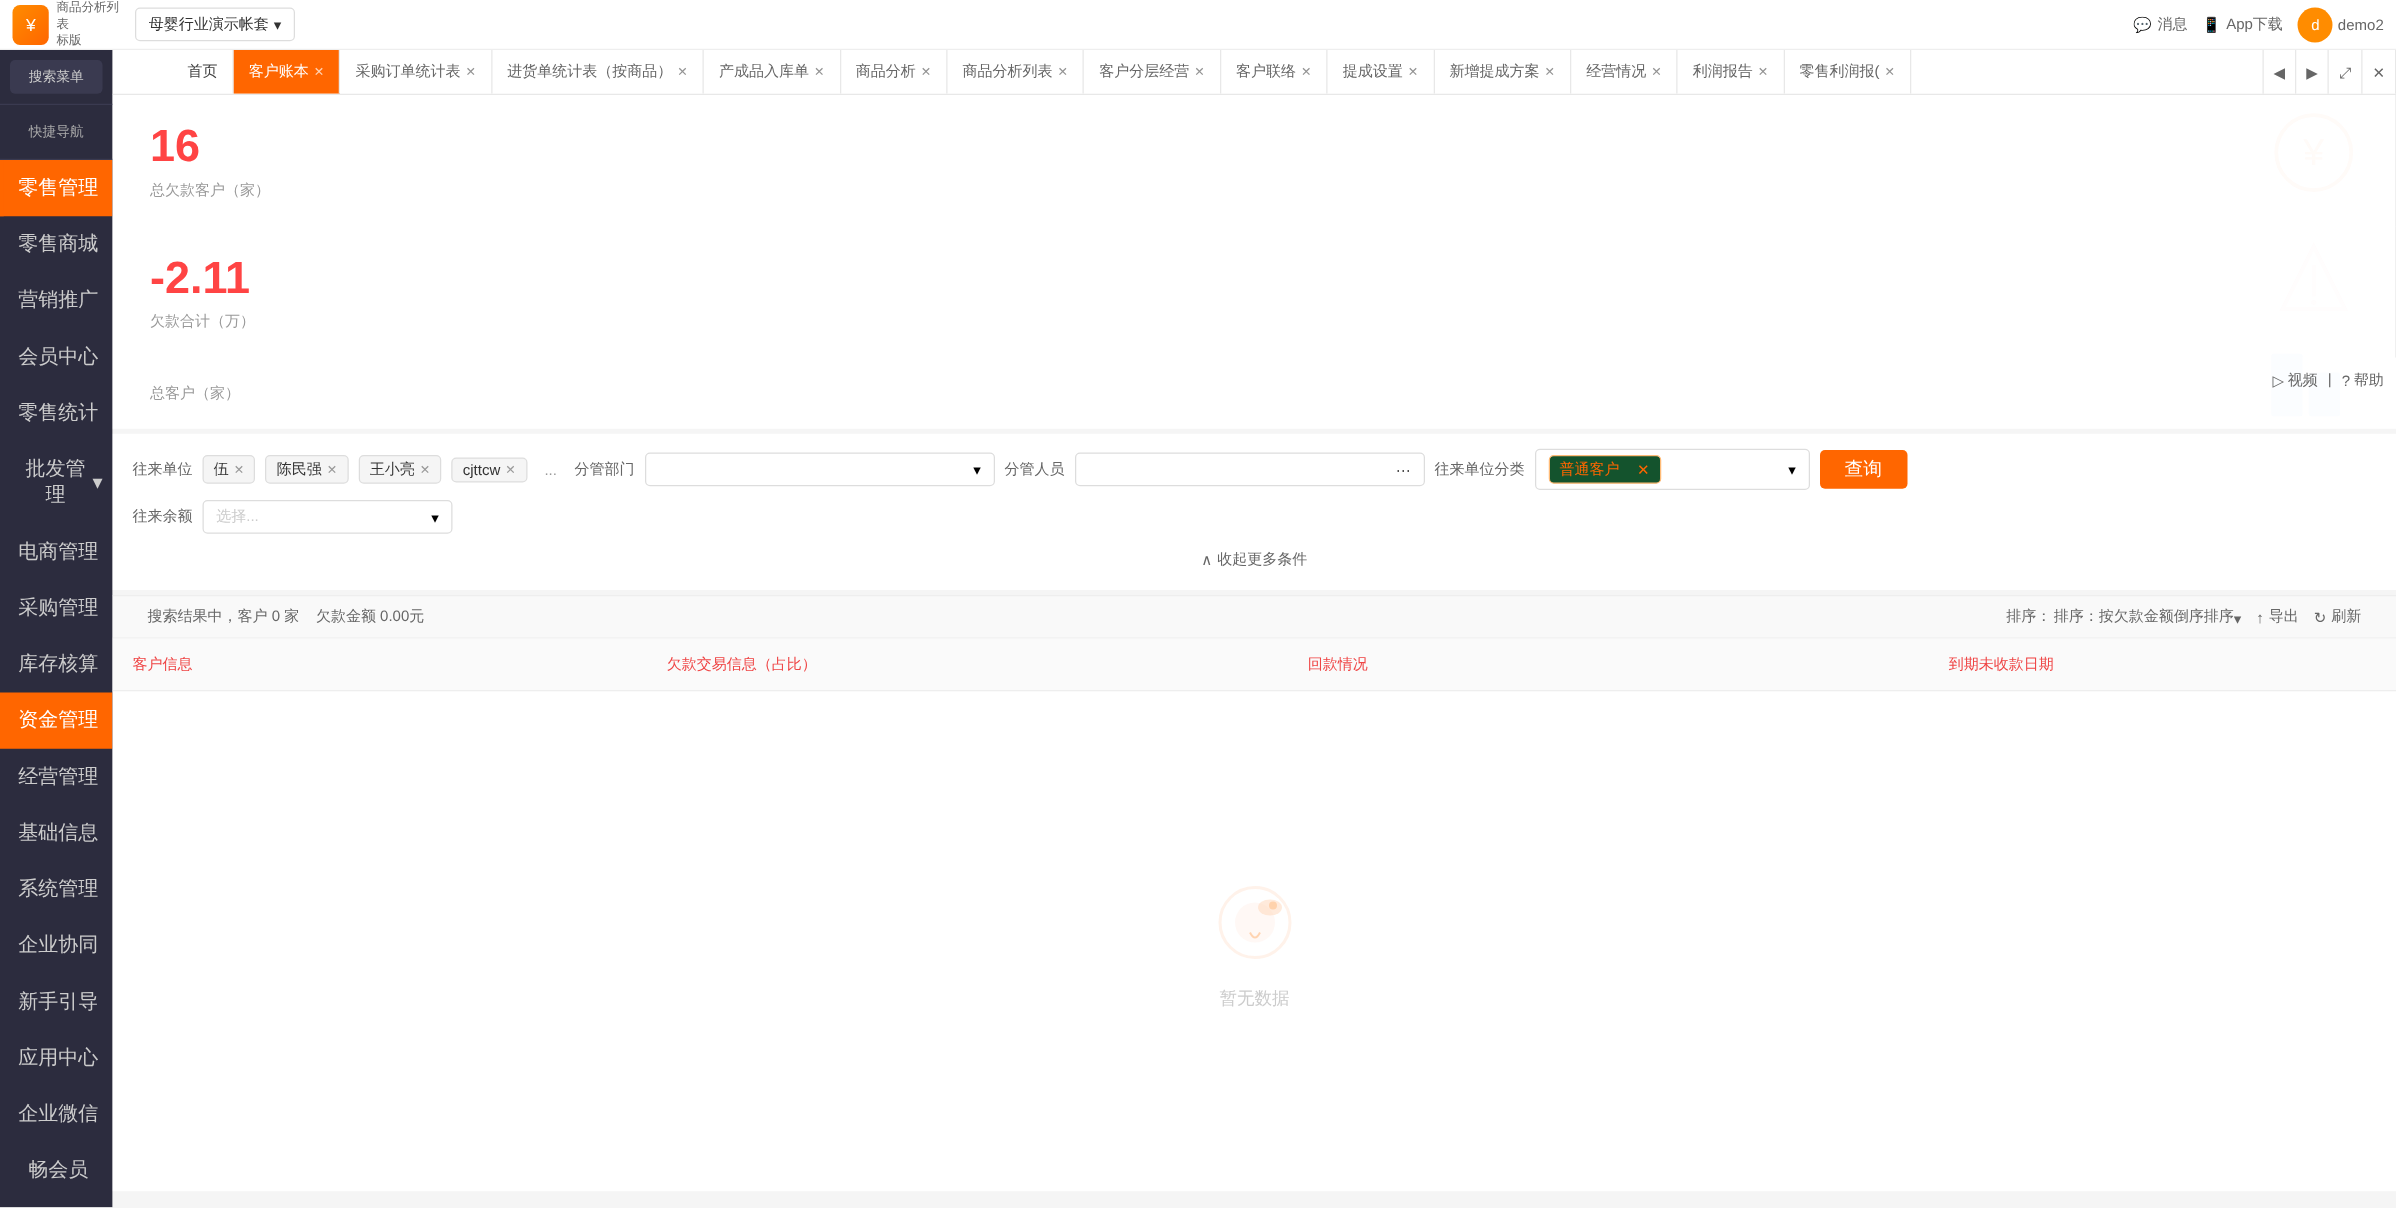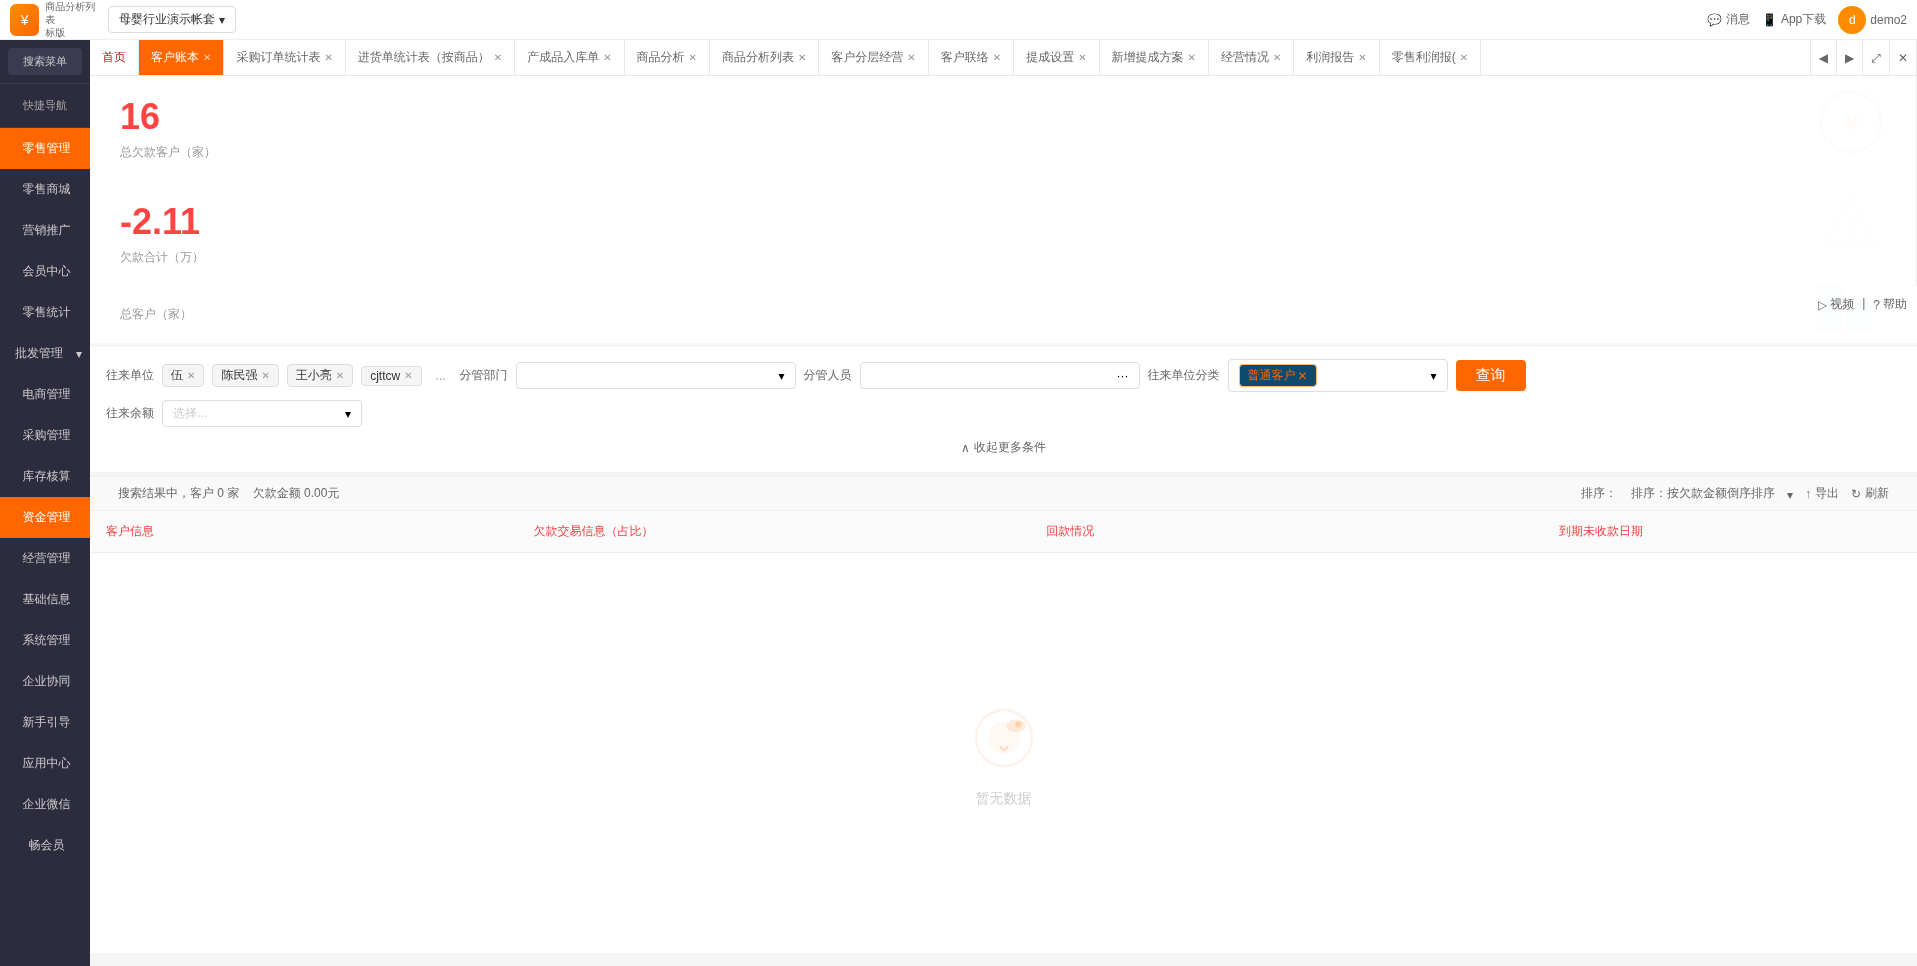--- a/index.html
+++ b/index.html
@@ -22,32 +22,32 @@
     
     .main-container { display: flex; flex: 1; overflow: hidden; }
 
     
     .sidebar { width: 90px; background: #2c2c3e; display: flex; flex-direction: column; flex-shrink: 0; }
     .sidebar-search { padding: 8px; border-bottom: 1px solid #3a3a50; }
     .sidebar-search-btn { width: 100%; padding: 6px; background: #3a3a50; border: none; color: #ccc; border-radius: 4px; cursor: pointer; font-size: 11px; text-align: center; }
     .sidebar-nav { padding: 6px 0; border-bottom: 1px solid #3a3a50; }
     .sidebar-nav-item { display: flex; align-items: center; justify-content: center; padding: 8px; color: #aaa; cursor: pointer; font-size: 11px; }
     .sidebar-menu { flex: 1; overflow-y: auto; }
-    .sidebar-menu-item { padding: 12px 8px; text-align: center; color: #ccc; cursor: pointer; font-size: 12px; border-left: 3px solid transparent; }
+    .sidebar-menu-item { padding: 12px 8px; text-align: center; color: #ccc; cursor: pointer; font-size: 16px; border-left: 3px solid transparent; }
     .sidebar-menu-item.active { background: #ff6600; color: #fff; border-left-color: #ff6600; }
     .sidebar-menu-item.has-arrow { display: flex; align-items: center; justify-content: space-between; padding: 12px 8px 12px 12px; }
 
     
     .content-area { flex: 1; display: flex; flex-direction: column; overflow: hidden; }
 
     
     .tab-bar { background: #fff; display: flex; align-items: center; height: 36px; border-bottom: 1px solid #e8e8e8; flex-shrink: 0; overflow: hidden; }
     .tab-item { display: flex; align-items: center; padding: 0 12px; height: 100%; cursor: pointer; font-size: 12px; color: #666; border-right: 1px solid #e8e8e8; white-space: nowrap; gap: 4px; }
     .tab-item.active { background: #ff6600; color: #fff; }
-    .tab-item.home { color: #b91c1c; }
+    .tab-item.home { color: #404040; margin-left: 48px; }
     .tab-close { font-size: 10px; cursor: pointer; opacity: 0.7; }
     .tab-nav-btns { display: flex; align-items: center; margin-left: auto; border-left: 1px solid #e8e8e8; }
     .tab-nav-btn { padding: 0 8px; height: 36px; display: flex; align-items: center; cursor: pointer; color: #666; border-right: 1px solid #e8e8e8; }
 
     
     .page-content { flex: 1; overflow-y: auto; background: #f5f5f5; }
 
     
     .stats-row { display: flex; background: #fff; margin-bottom: 4px; flex-direction: column; }
     .stat-card { flex: 1; padding: 20px 30px; display: flex; flex-direction: column; gap: 6px; border-right: 1px solid #f0f0f0; position: relative; }
@@ -65,28 +65,28 @@
     .filter-area { background: #fff; padding: 12px 16px; margin-bottom: 4px; }
     .filter-row { display: flex; align-items: center; gap: 8px; margin-bottom: 8px; flex-wrap: wrap; }
     .filter-label { color: #666; font-size: 12px; white-space: nowrap; }
     .filter-tag { display: flex; align-items: center; gap: 4px; background: #f5f5f5; border: 1px solid #ddd; border-radius: 4px; padding: 2px 8px; font-size: 12px; color: #333; }
     .filter-tag-close { cursor: pointer; color: #999; font-size: 10px; }
     .filter-more { color: #999; cursor: pointer; padding: 2px 6px; }
     .filter-select { display: flex; align-items: center; gap: 4px; border: 1px solid #ddd; border-radius: 4px; padding: 4px 10px; cursor: pointer; min-width: 200px; justify-content: space-between; }
     .filter-select-lg { min-width: 280px; }
     .filter-select-sm { min-width: 200px; }
     .filter-category-select { display: flex; align-items: center; gap: 4px; border: 1px solid #ddd; border-radius: 4px; padding: 4px 10px; cursor: pointer; min-width: 220px; justify-content: space-between; }
-    .filter-tag-selected { display: flex; align-items: center; gap: 2px; background: #0c4a6e; border: 1px solid #ffbb77; border-radius: 4px; padding: 2px 8px; font-size: 12px; color: #ff6600; }
+    .filter-tag-selected { display: flex; align-items: center; gap: 14px; background: #14532d; border: 1px solid #ffbb77; border-radius: 4px; padding: 2px 8px; font-size: 12px; color: #ff6600; }
     .collapse-btn { display: flex; align-items: center; gap: 4px; cursor: pointer; color: #666; font-size: 12px; justify-content: center; padding: 4px; }
 
     
     .results-bar { background: #f9f9f9; padding: 8px 28px; display: flex; align-items: center; justify-content: space-between; border-bottom: 1px solid #eee; border-top: 1px solid #eee; }
     .results-info { font-size: 12px; color: #666; }
     .results-actions { display: flex; align-items: center; gap: 12px; font-size: 12px; }
-    .sort-select { display: flex; align-items: flex-end; gap: 12px; cursor: pointer; color: #666; }
+    .sort-select { display: flex; align-items: flex-end; gap: 0; cursor: pointer; color: #666; }
     .action-btn { display: flex; align-items: center; gap: 4px; cursor: pointer; color: #666; }
 
     
     .data-table { background: #fff; }
     .table-header { display: flex; padding: 12px 16px; background: #fafafa; border-bottom: 1px solid #eee; font-size: 12px; color: #ef4444; font-weight: 500; }
     .col-customer { flex: 2.5; }
     .col-debt { flex: 3; }
     .col-repayment { flex: 3; }
     .col-date { flex: 2; }
     .table-body { min-height: 400px; display: flex; flex-direction: column; align-items: center; justify-content: center; }

